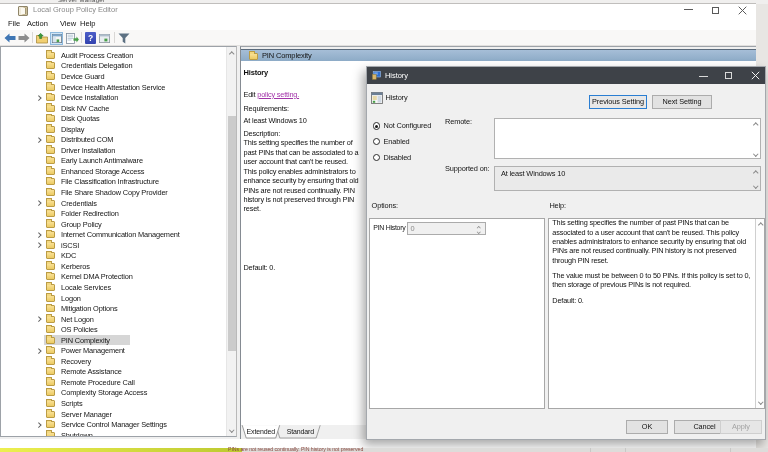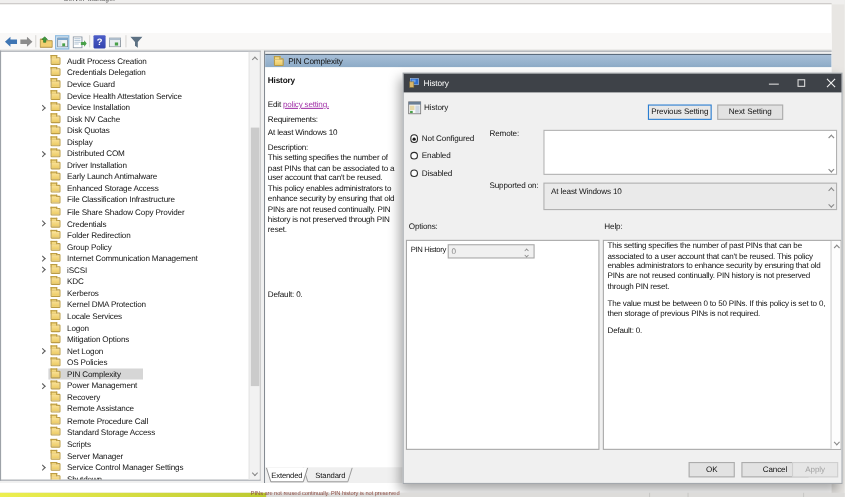--- a/index.html
+++ b/index.html
@@ -47,20 +47,35 @@
 .radio.on:before {content:'';position:absolute;left:1.5px;top:1.5px;width:3.4px;height:3.4px;background:#1a1a1a;border-radius:50%;}
 .helptxt {position:absolute;font-size:7.3px;line-height:9.35px;color:#101010;letter-spacing:-0.17px;white-space:nowrap;}
 </style></head><body>
 <div id="screen">
   <div id="topstrip">
       <span class="t">Server Manager</span>
     </div>
   <div id="topline"></div>
 
   <div id="win">
+    <div id="titlebar">
+      <div id="title-ico"></div>
+      <div id="title-txt">Local Group Policy Editor</div>
+      <div class="wc" style="left:684px;top:5px;width:9px;height:1px;background:#5a5a5a"></div>
+      <div class="wc" style="left:712px;top:2.5px;width:7px;height:7px;border:1px solid #5a5a5a"></div>
+      <svg class="wc" style="left:738px;top:2px" width="9" height="9" viewBox="0 0 9 9">
+          <path d="M0.7 0.7 L8.3 8.3 M8.3 0.7 L0.7 8.3" stroke="#5a5a5a" stroke-width="1"></path>
+        </svg>
+    </div>
+    <div id="menubar">
+      <span style="left:8px">File</span>
+        <span style="left:27px">Action</span>
+        <span style="left:60px">View</span>
+        <span style="left:80px">Help</span>
+    </div>
     <div id="toolbar">
       <svg class="abs" style="left:4px;top:3px" width="12" height="10" viewBox="0 0 12 10">
           <path d="M5.5 0.5 L5.5 3 L11.5 3 L11.5 7 L5.5 7 L5.5 9.5 L0.5 5 Z" fill="#3f76b4"></path>
         </svg>
       <svg class="abs" style="left:18px;top:3px" width="12" height="10" viewBox="0 0 12 10">
           <path d="M6.5 0.5 L6.5 3 L0.5 3 L0.5 7 L6.5 7 L6.5 9.5 L11.5 5 Z" fill="#8c8c8c"></path>
         </svg>
       <div class="tsep" style="left:32px"></div>
       <svg class="abs" style="left:36px;top:3px" width="12" height="11" viewBox="0 0 12 11">
         <path d="M0.5 2.5 h4 l1 1.5 h6 v6 h-11 z" fill="#f1cf72" stroke="#ab8b3e" stroke-width="0.8"></path>
@@ -160,21 +175,21 @@
 <div class="chev" style="left:35.5px;top:301.8px"></div>
         <div class="fldr" style="left:45px;top:300.2px"></div>
         <div class="tl" style="left:60px;top:299.2px">Power Management</div>
 <div class="fldr" style="left:45px;top:310.8px"></div>
         <div class="tl" style="left:60px;top:309.8px">Recovery</div>
 <div class="fldr" style="left:45px;top:321.3px"></div>
         <div class="tl" style="left:60px;top:320.3px">Remote Assistance</div>
 <div class="fldr" style="left:45px;top:331.9px"></div>
         <div class="tl" style="left:60px;top:330.9px">Remote Procedure Call</div>
 <div class="fldr" style="left:45px;top:342.4px"></div>
-        <div class="tl" style="left:60px;top:341.4px">Standard Storage Access</div>
+        <div class="tl" style="left:60px;top:341.4px">Complexity Storage Access</div>
 <div class="fldr" style="left:45px;top:353.0px"></div>
         <div class="tl" style="left:60px;top:352.0px">Scripts</div>
 <div class="fldr" style="left:45px;top:363.5px"></div>
         <div class="tl" style="left:60px;top:362.5px">Server Manager</div>
 <div class="chev" style="left:35.5px;top:375.6px"></div>
         <div class="fldr" style="left:45px;top:374.1px"></div>
         <div class="tl" style="left:60px;top:373.1px">Service Control Manager Settings</div>
 <div class="fldr" style="left:45px;top:384.6px"></div>
         <div class="tl" style="left:60px;top:383.6px">Shutdown</div>
       <div id="treesb">

